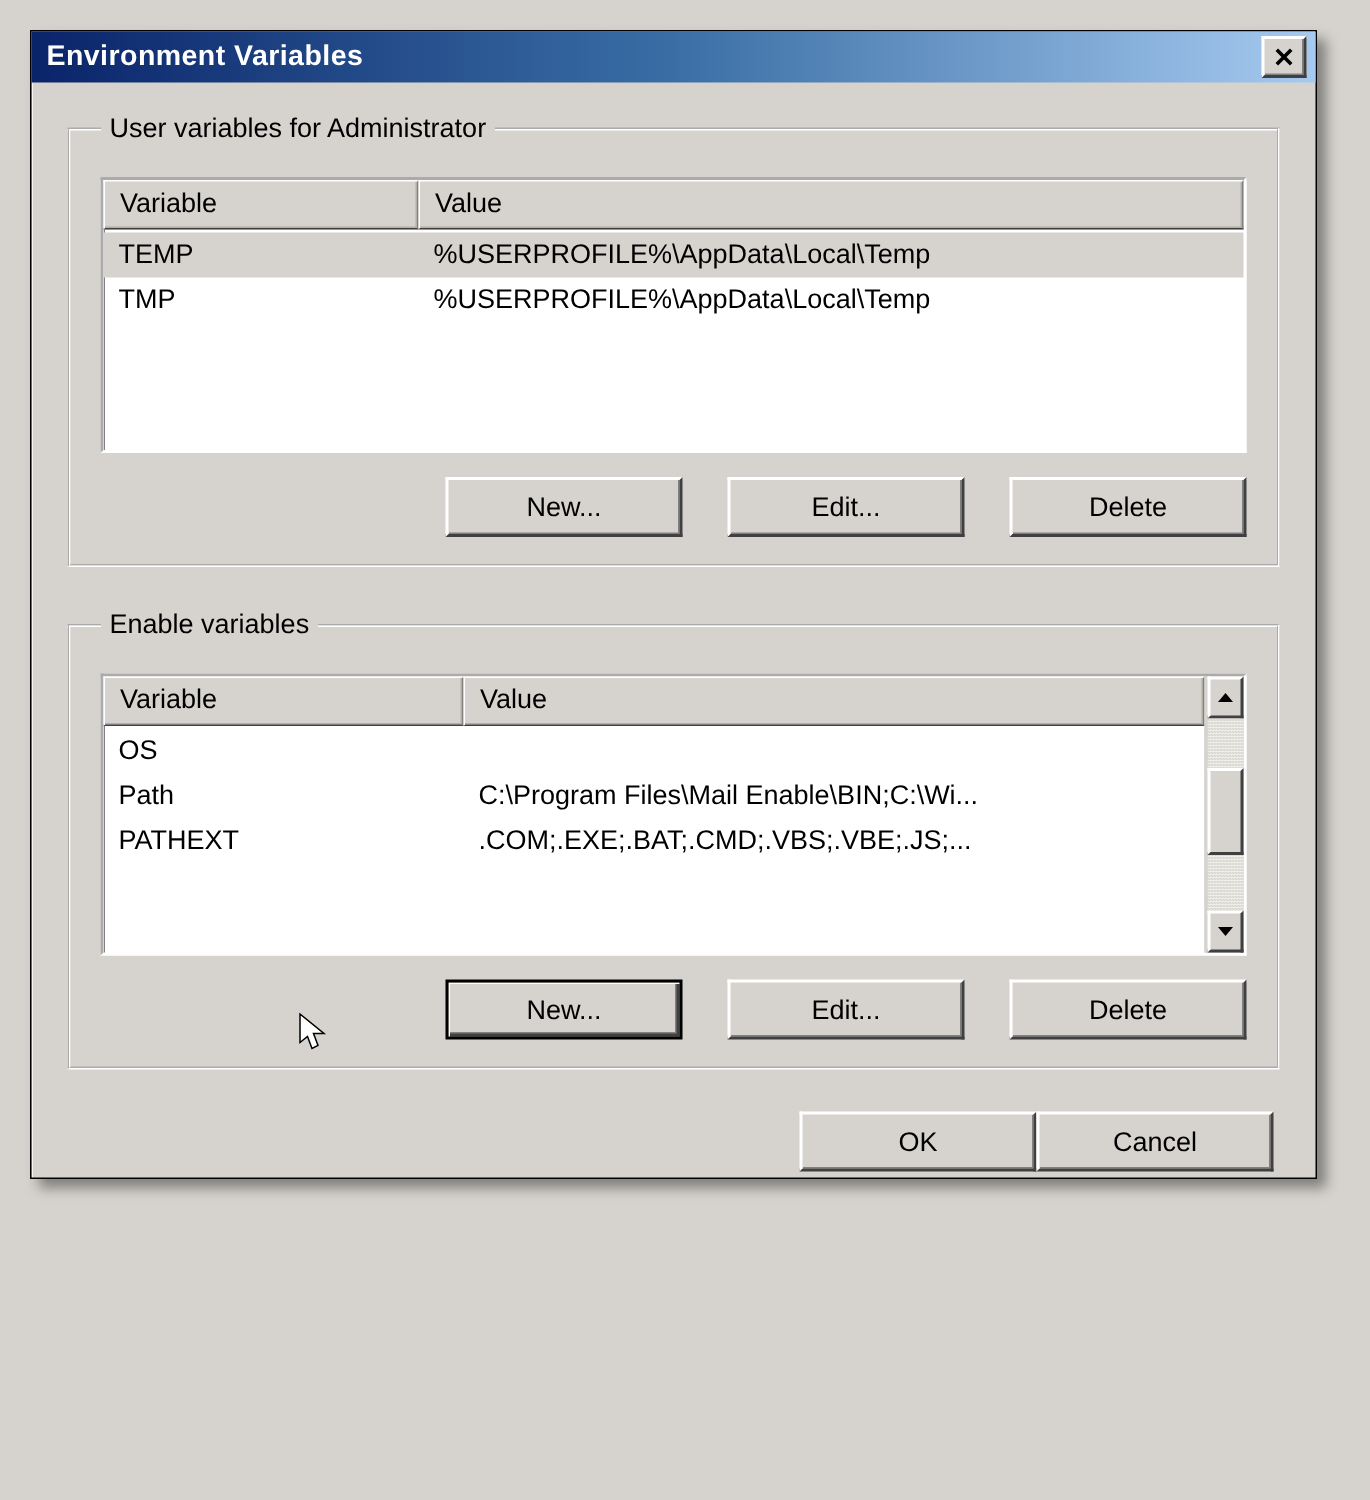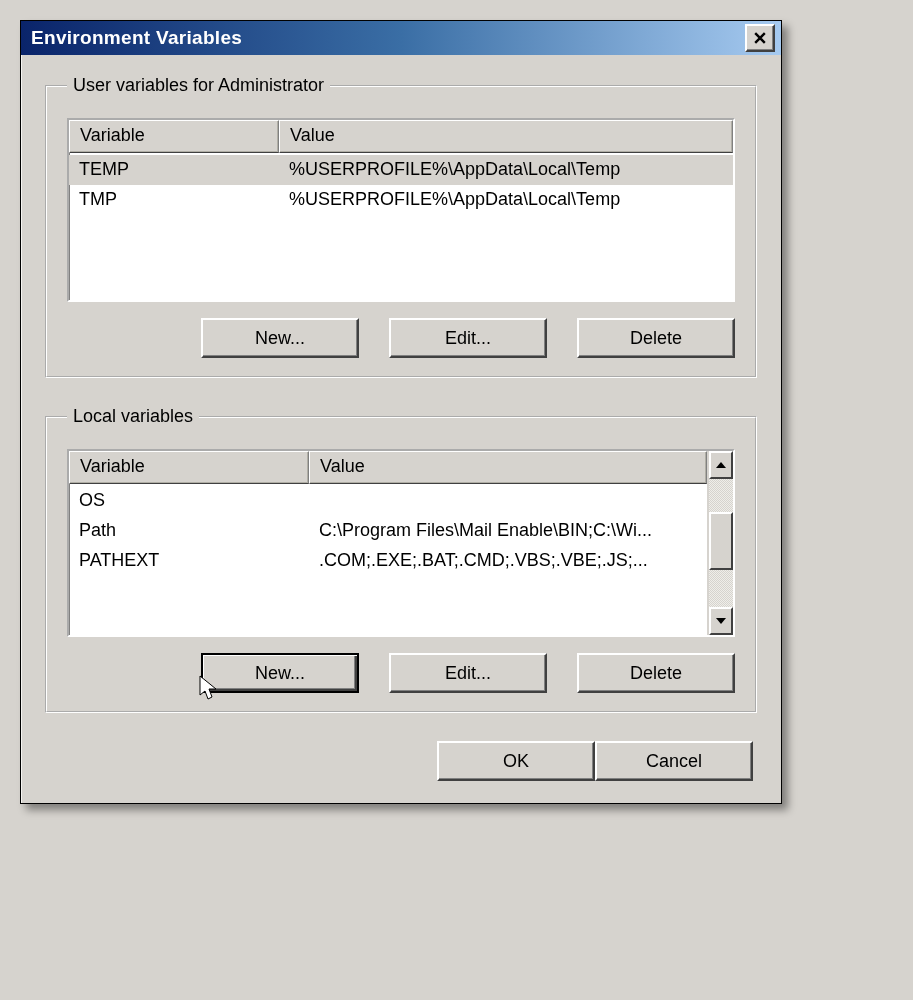--- a/index.html
+++ b/index.html
@@ -7,21 +7,21 @@
     font-family:Tahoma,Verdana,Arial,sans-serif;
     font-size:18px;
     background:#d6d3ce;
     display:flex;
     align-items:flex-start;
     justify-content:flex-start;
     padding:20px;
     box-sizing:border-box;
   }
   .window{
-    width:762px;
+    width:858px;
     box-sizing:border-box;
     background:#d6d3ce;
     border:1px solid #000;
     box-shadow:6px 6px 8px rgba(0,0,0,.4), inset 1px 1px 0 #f5f4f1;
     display:flex;
     flex-direction:column;
   }
   .titlebar{
     height:34px;
     background:linear-gradient(to right,#0a246a 0%, #3a6ea5 50%, #a6caf0 100%);
@@ -38,21 +38,21 @@
     background:#d6d3ce;
     border:2px solid #fff;
     border-right-color:#404040;
     border-bottom-color:#404040;
     box-shadow:inset -1px -1px 0 #808080;
     display:flex;align-items:center;justify-content:center;
     font-family:Arial,sans-serif;font-weight:bold;font-size:16px;color:#000;
     cursor:pointer;
   }
   .client{
-    padding:20px 24px 22px 24px;
+    padding:20px 24px 4px 24px;
     display:flex;
     flex-direction:column;
     gap:28px;
   }
   fieldset{
     border:2px groove #fff;
     padding:14px 20px 18px 20px;
     margin:0;
   }
   legend{
@@ -184,21 +184,21 @@
       </div>
 
       <div class="btn-row">
         <button class="w2k">New...</button>
         <button class="w2k">Edit...</button>
         <button class="w2k">Delete</button>
       </div>
     </fieldset>
 
     <fieldset class="sys">
-      <legend>Local variables</legend>
+      <legend>Enable variables</legend>
 
       <div class="listview sys" style="height:184px;">
         <div class="listbody">
           <div class="lv-header">
             <div class="lv-hcell col-var">Variable</div>
             <div class="lv-hcell col-val">Value</div>
           </div>
           <div class="lv-rows">
             <div class="lv-row">
               <div class="lv-cell col-var">OS</div>

